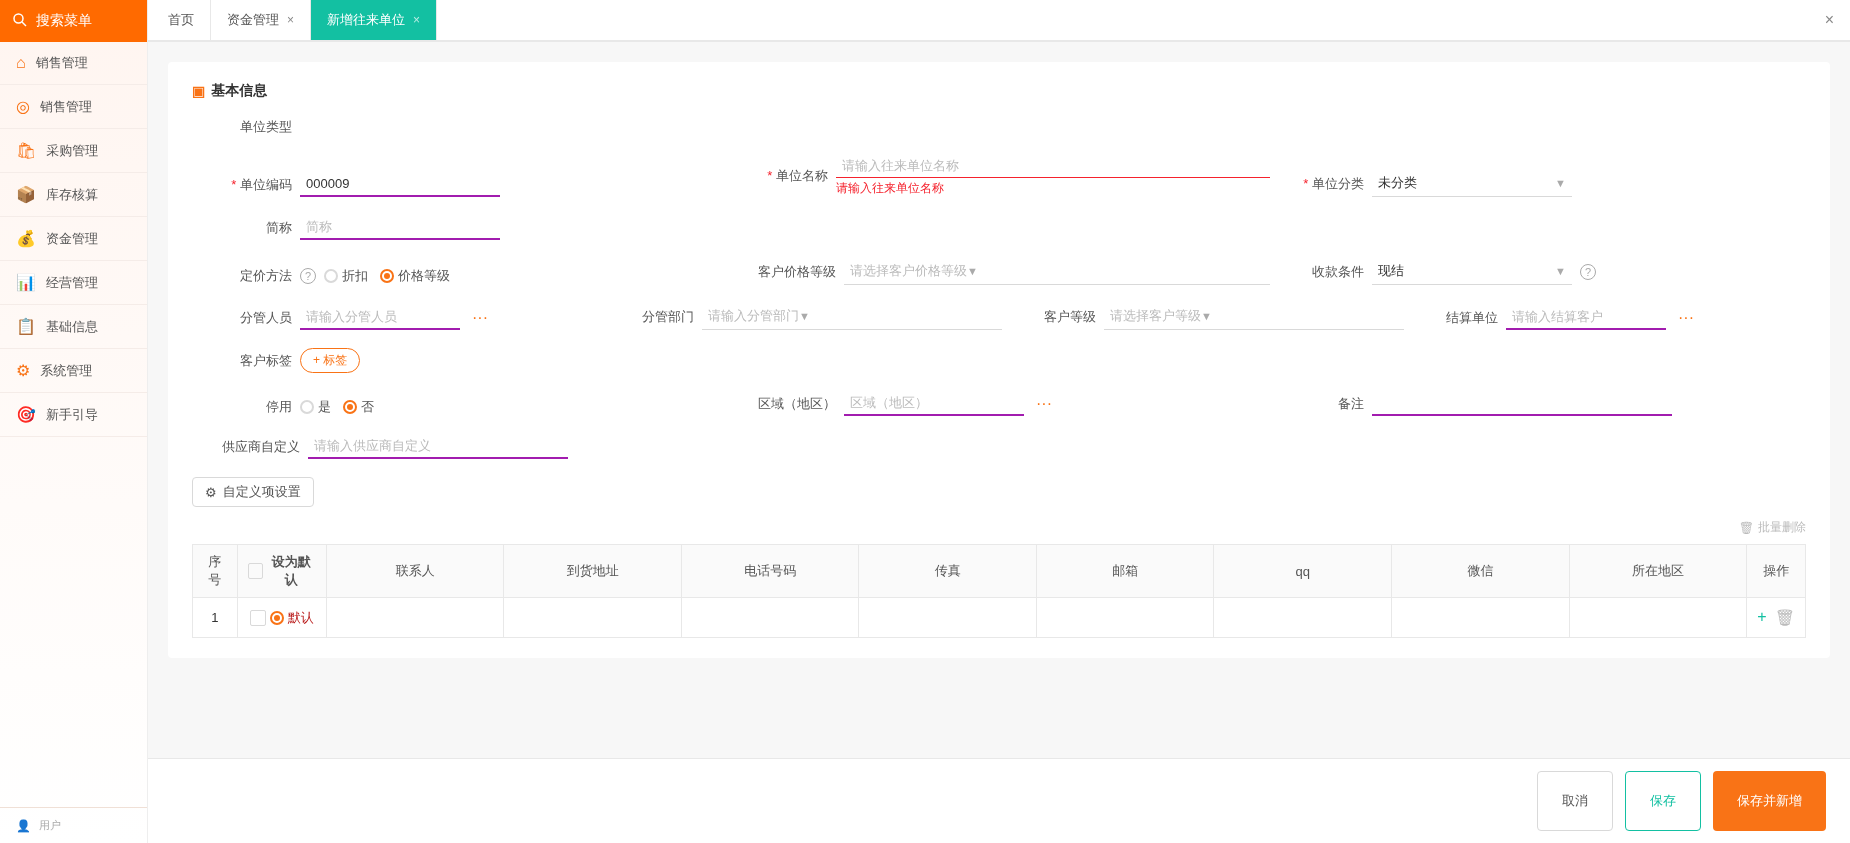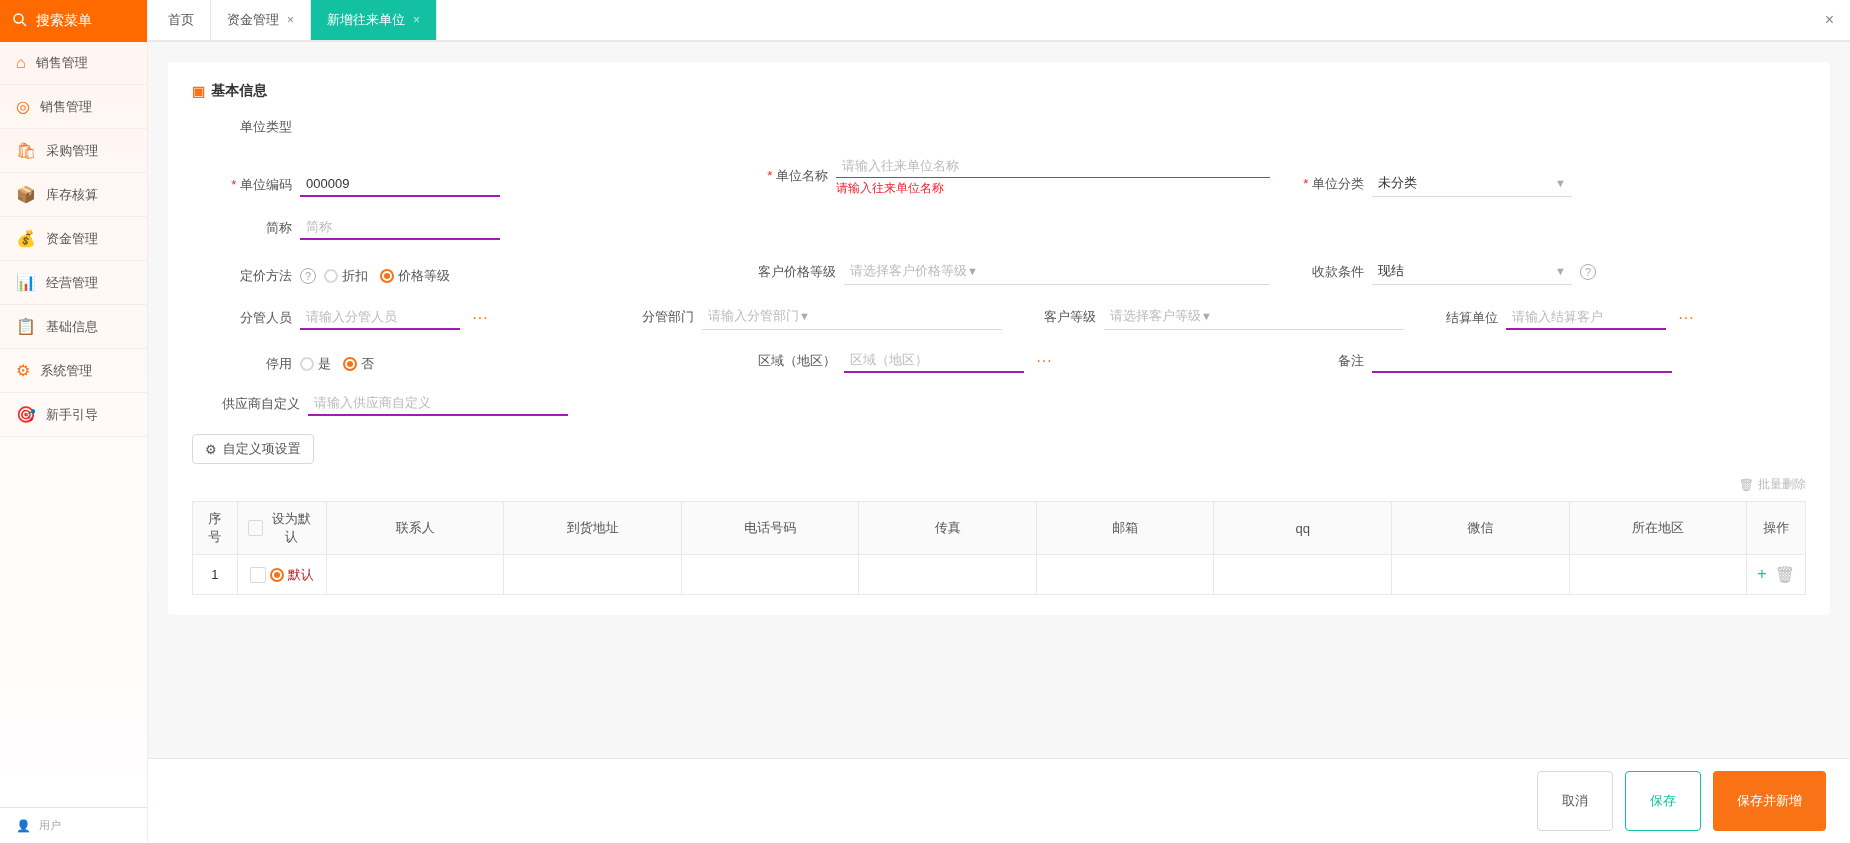--- a/index.html
+++ b/index.html
@@ -574,20 +574,28 @@
           </div>
         </div>
         <div class="field-separator"></div>
         <div class="form-field">
           <span class="field-label">结算单位</span>
           <input class="form-input" type="text" style="max-width: 160px;" placeholder="请输入结算客户">
           <span class="more-btn">···</span>
         </div>
       </div>
 
+      <div class="form-row">
+        <div class="form-field">
+          <span class="field-label">客户标签</span>
+          <button class="tag-add-btn">
+            <span>+ 标签</span>
+          </button>
+        </div>
+      </div>
 
       <div class="form-row">
         <div class="form-field">
           <span class="field-label">停用</span>
           <div class="radio-group">
             <div class="radio-item">
               <div class="radio-circle"></div>
               <span>是</span>
             </div>
             <div class="radio-item">
@@ -628,21 +636,21 @@
           <span>🗑</span>
           <span>批量删除</span>
         </div>
       </div>
 
       <table class="custom-table">
         <thead>
           <tr>
             <th>序号</th>
             <th>
-              <div style="display:flex;align-items:center;justify-content:flex-start;gap:4px;">
+              <div style="display:flex;align-items:center;justify-content:flex-start;gap:4px;font-weight:bold;">
                 <span class="checkbox-cell"></span>
                 <span>设为默认</span>
               </div>
             </th>
             <th>联系人</th>
             <th>到货地址</th>
             <th>电话号码</th>
             <th>传真</th>
             <th>邮箱</th>
             <th>qq</th>

